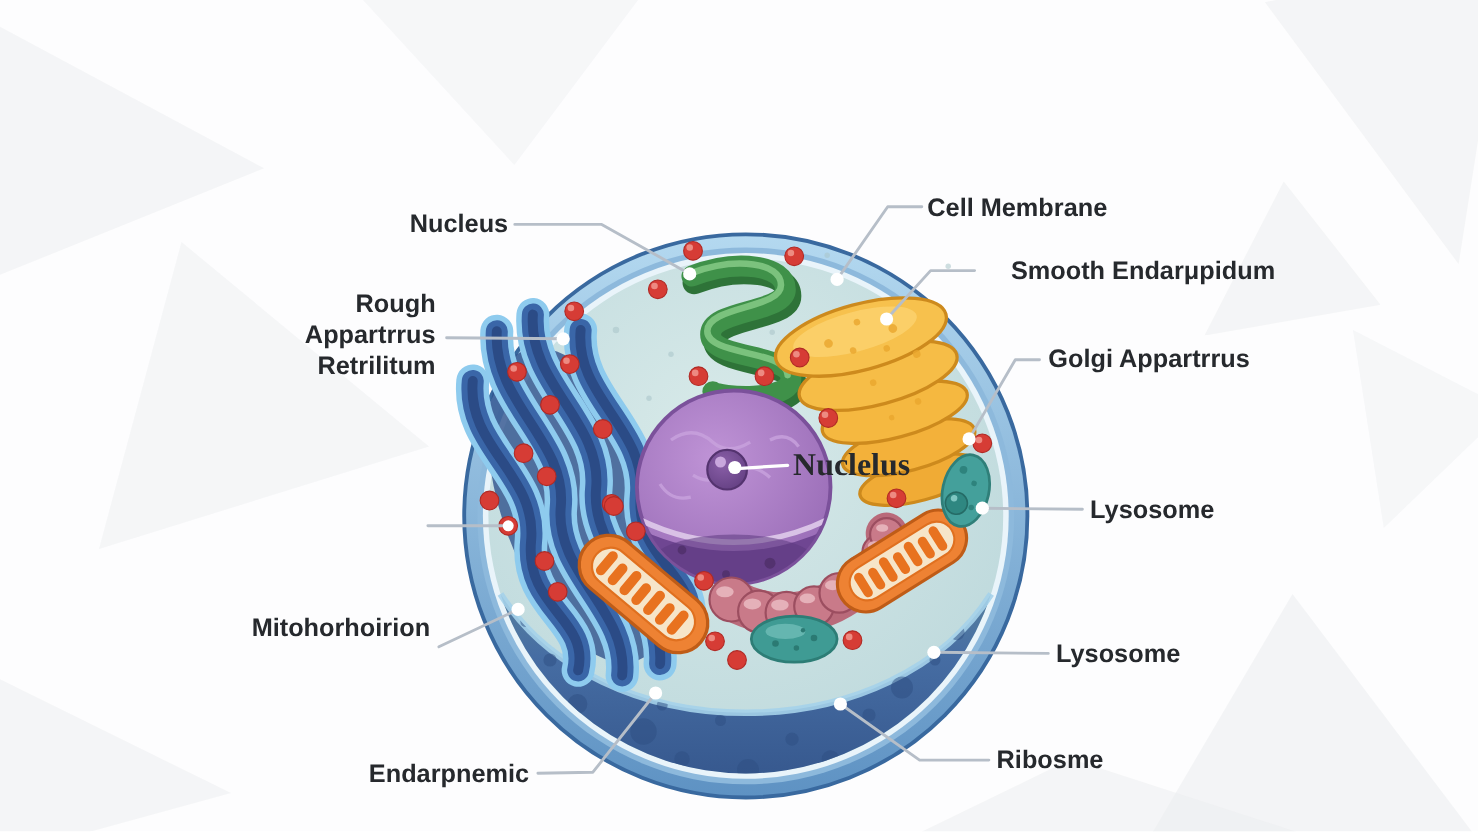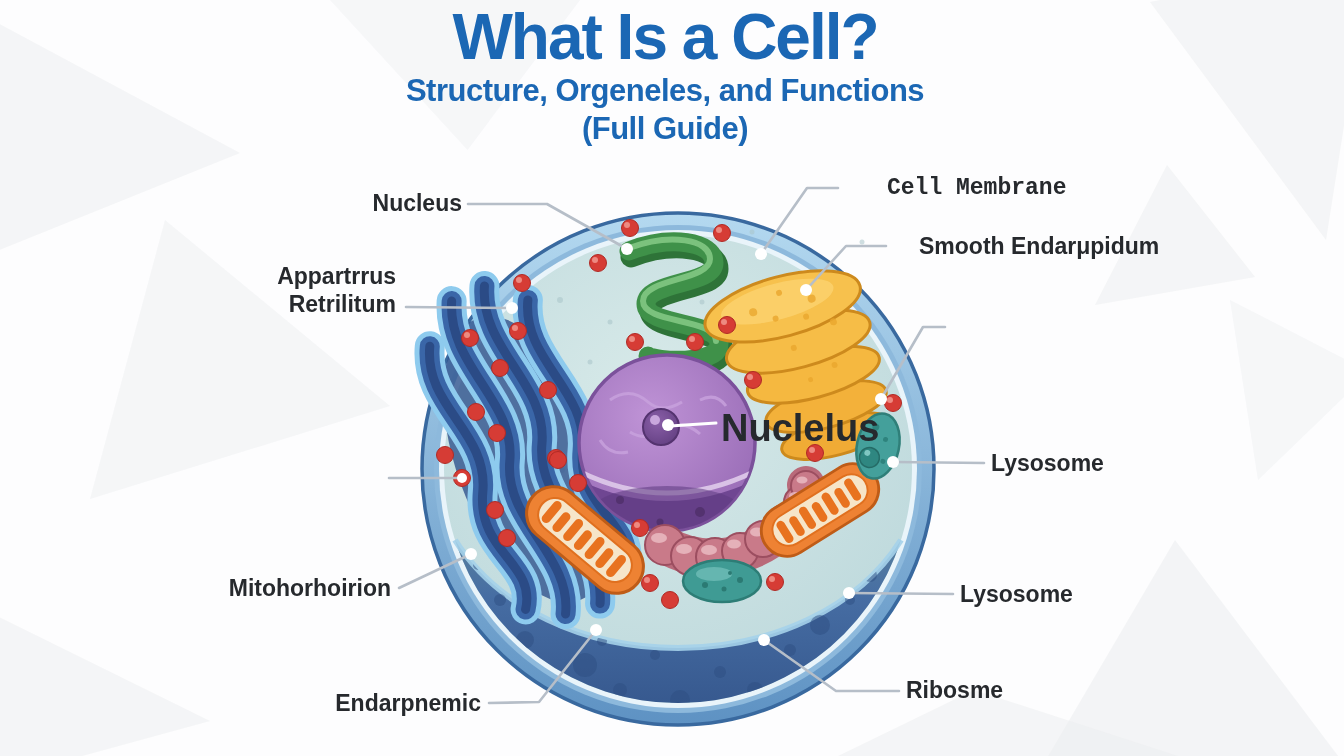--- a/index.html
+++ b/index.html
@@ -24,50 +24,45 @@
   svg.scene{position:absolute;left:0;top:0;}
   .leader{stroke:var(--leader-line);stroke-width:2.6;fill:none;stroke-linecap:round;stroke-linejoin:round;}
   .leader-white{stroke:#ffffff;stroke-width:3;fill:none;stroke-linecap:round;}
   .enddot{fill:#ffffff;}
 
   .lbl{position:absolute;font-weight:700;font-size:23px;color:var(--label-text);white-space:nowrap;}
   .lbl-r{text-align:right;}
   .lbl-nucleus{right:882px;top:190px;}
   .lbl-rough{right:948px;top:262px;line-height:28px;}
   .lbl-golgi-l{right:963px;top:465px;}
-  .lbl-mito{right:953px;top:575px;}
+  .lbl-mito{right:953px;top:557px;}
   .lbl-cyto{right:863px;top:690px;}
-  .lbl-cellmem{left:887px;top:175px;font-family:Liberation Mono, monospace;}
+  .lbl-cellmem{left:843px;top:175px;}
   .lbl-smooth{left:891px;top:233px;margin-left:28px;}
   .lbl-golgi-r{left:953px;top:313px;}
   .lbl-lyso-u{left:991px;top:450px;}
   .lbl-lyso-l{left:960px;top:581px;}
   .lbl-ribo{left:906px;top:677px;text-align:right;}
-  .lbl-nuclelus{left:721px;top:407px;font-size:38px;}
+  .lbl-nuclelus{left:721px;top:407px;font-size:29px;font-family:Liberation Serif, serif;}
 </style>
 </head>
 <body>
 
 <div class="canvas">
 
   <div class="tri t1"></div>
   <div class="tri t2"></div>
   <div class="tri t3"></div>
   <div class="tri t4"></div>
   <div class="tri t5"></div>
   <div class="tri t6"></div>
   <div class="tri t7"></div>
   <div class="tri t8"></div>
   <div class="tri t9"></div>
 
-  <div class="header">
-    <div class="title">What Is a Cell?</div>
-    <div class="subtitle">Structure, Orgeneles, and Functions</div>
-    <div class="subtitle">(Full Guide)</div>
-  </div>
 
   <svg class="scene" width="1344" height="756" viewBox="0 0 1344 756">
     <defs>
       <linearGradient id="memGrad" x1="0" y1="0" x2="0" y2="1">
         <stop offset="0" stop-color="#b4d9f0"></stop>
           <stop offset="1" stop-color="#5e92c3"></stop>
       </linearGradient>
       <radialGradient id="innerGrad" cx=".45" cy=".35" r=".8">
         <stop offset="0" stop-color="#d8eae9"></stop>
           <stop offset="1" stop-color="#b9d6da"></stop>
@@ -361,25 +356,27 @@
         <circle class="enddot" cx="893" cy="462" r="6"></circle>
           <circle class="enddot" cx="849" cy="593" r="6"></circle>
         <circle class="enddot" cx="764" cy="640" r="6"></circle>
           <circle class="enddot" cx="668" cy="425" r="6"></circle>
       </g>
     </g>
   </svg>
 
   <div class="lbl lbl-nucleus">Nucleus</div>
   <div class="lbl lbl-r lbl-rough">
+    <span style="display:block">Rough</span>
     <span style="display:block">Appartrrus</span>
     <span style="display:block">Retrilitum</span>
   </div>
   <div class="lbl lbl-mito">Mitohorhoirion</div>
   <div class="lbl lbl-cyto">Endarpnemic</div>
   <div class="lbl lbl-cellmem">Cell Membrane</div>
   <div class="lbl lbl-smooth">Smooth Endarμpidum</div>
+  <div class="lbl lbl-golgi-r">Golgi Appartrrus</div>
   <div class="lbl lbl-lyso-u">Lysosome</div>
   <div class="lbl lbl-lyso-l">Lysosome</div>
   <div class="lbl lbl-ribo">Ribosme</div>
   <div class="lbl lbl-nuclelus">Nuclelus</div>
 
 </div>
 
 </body></html>

